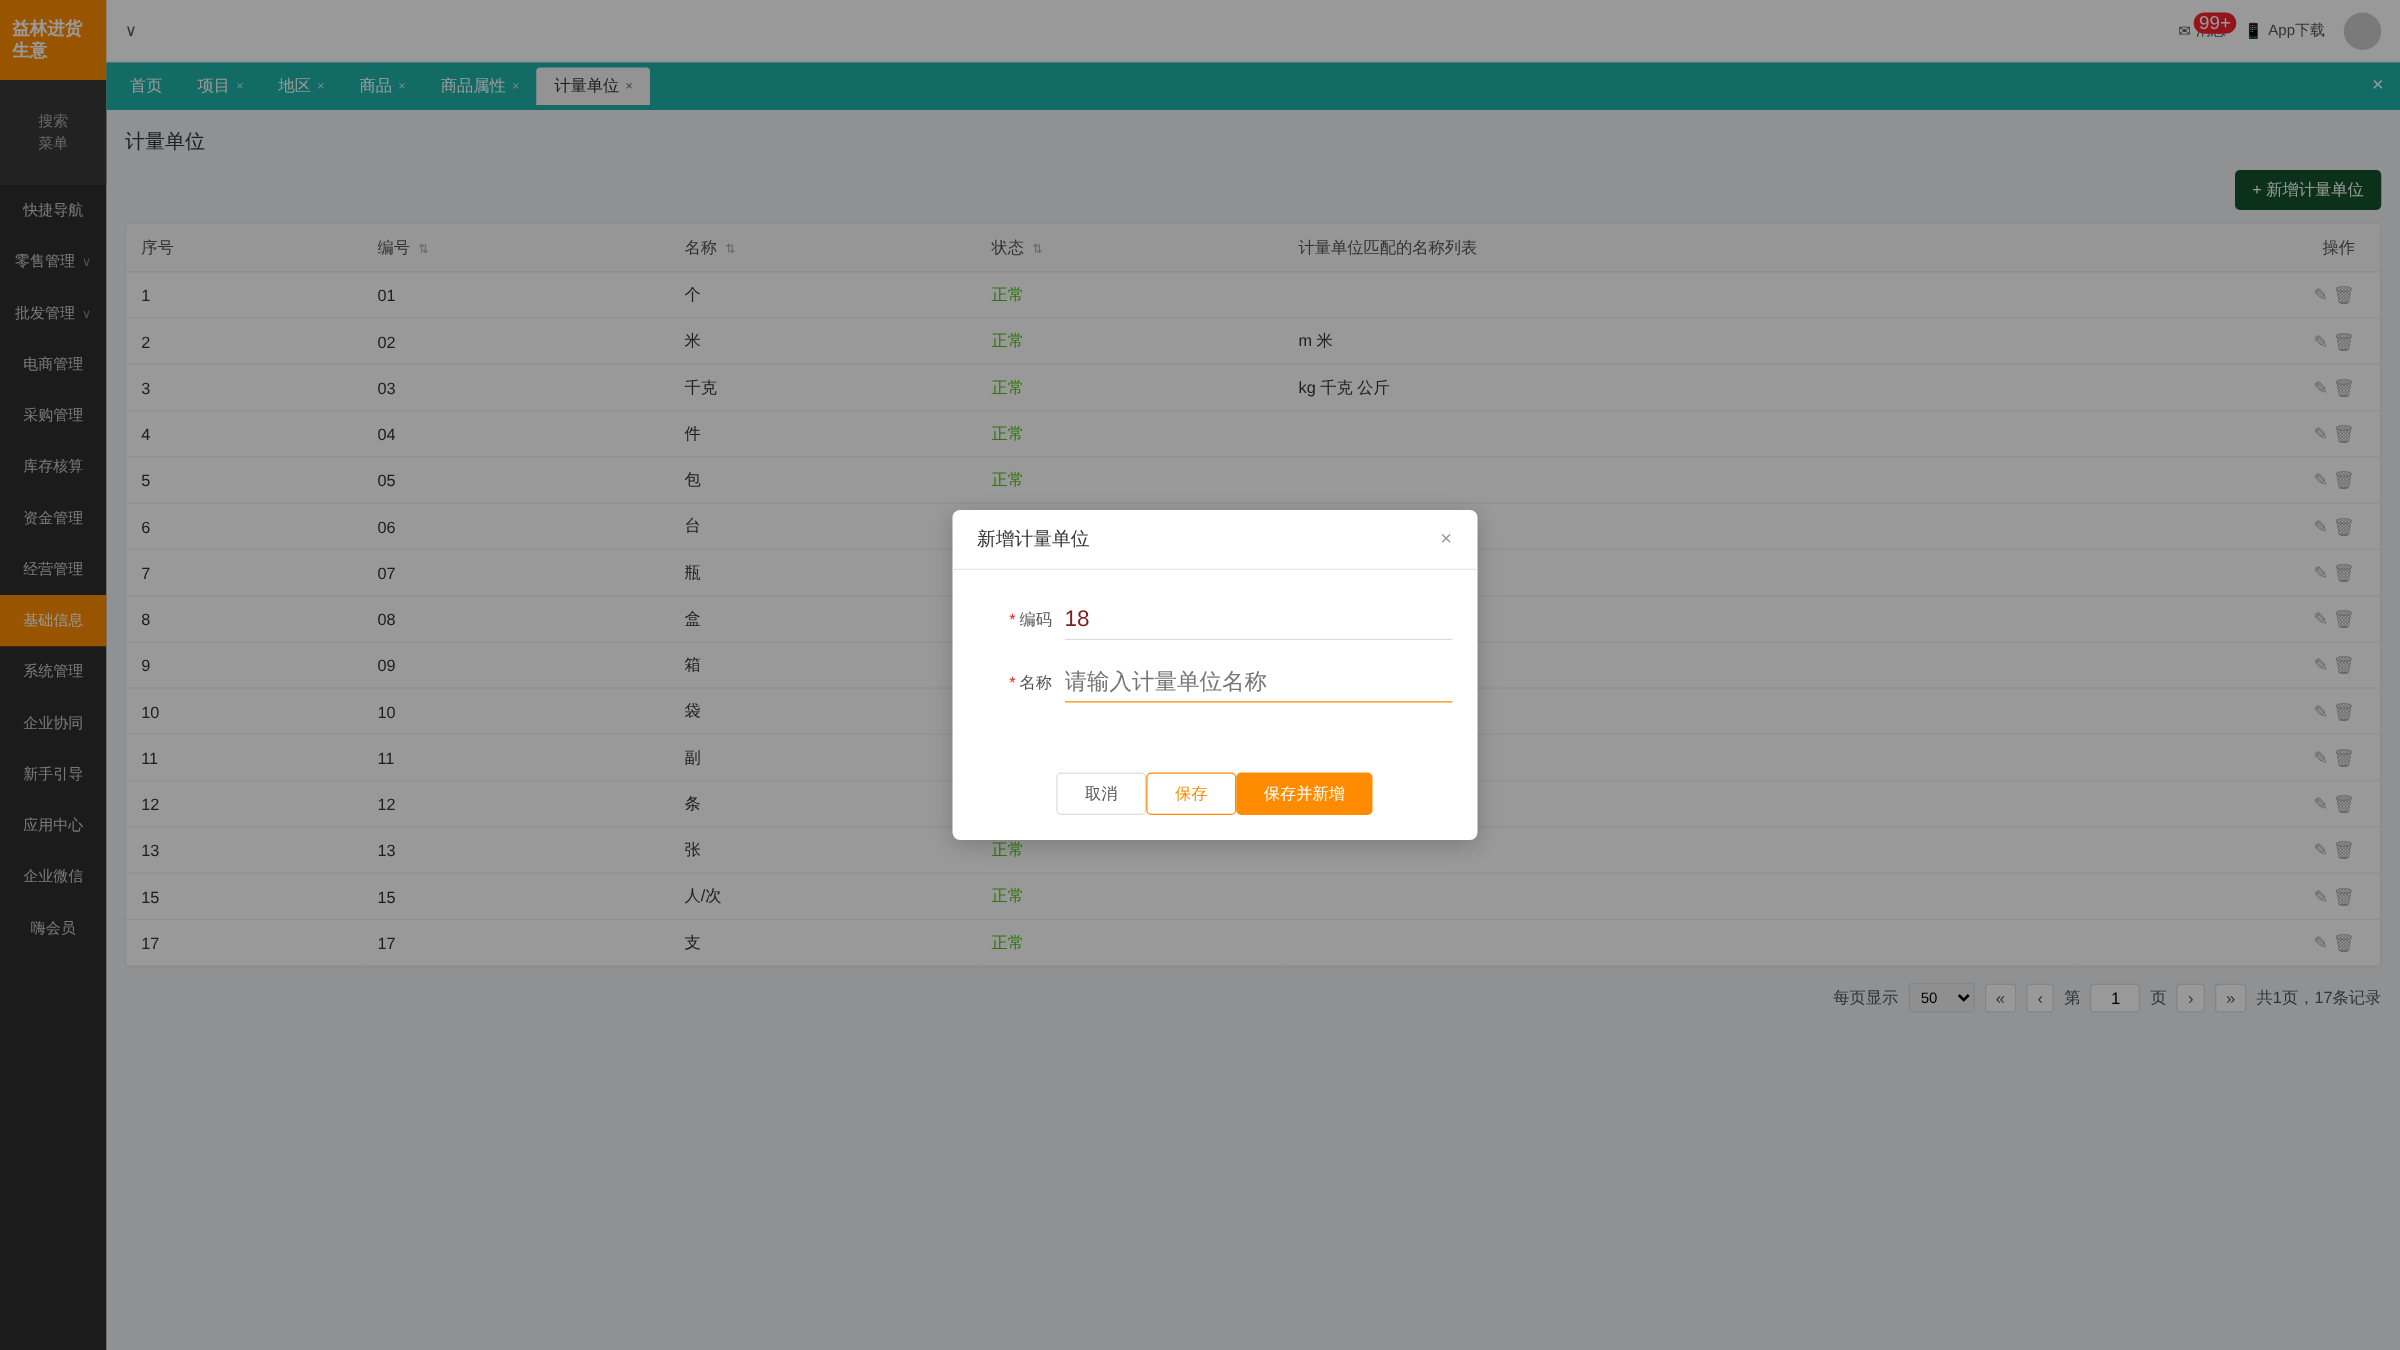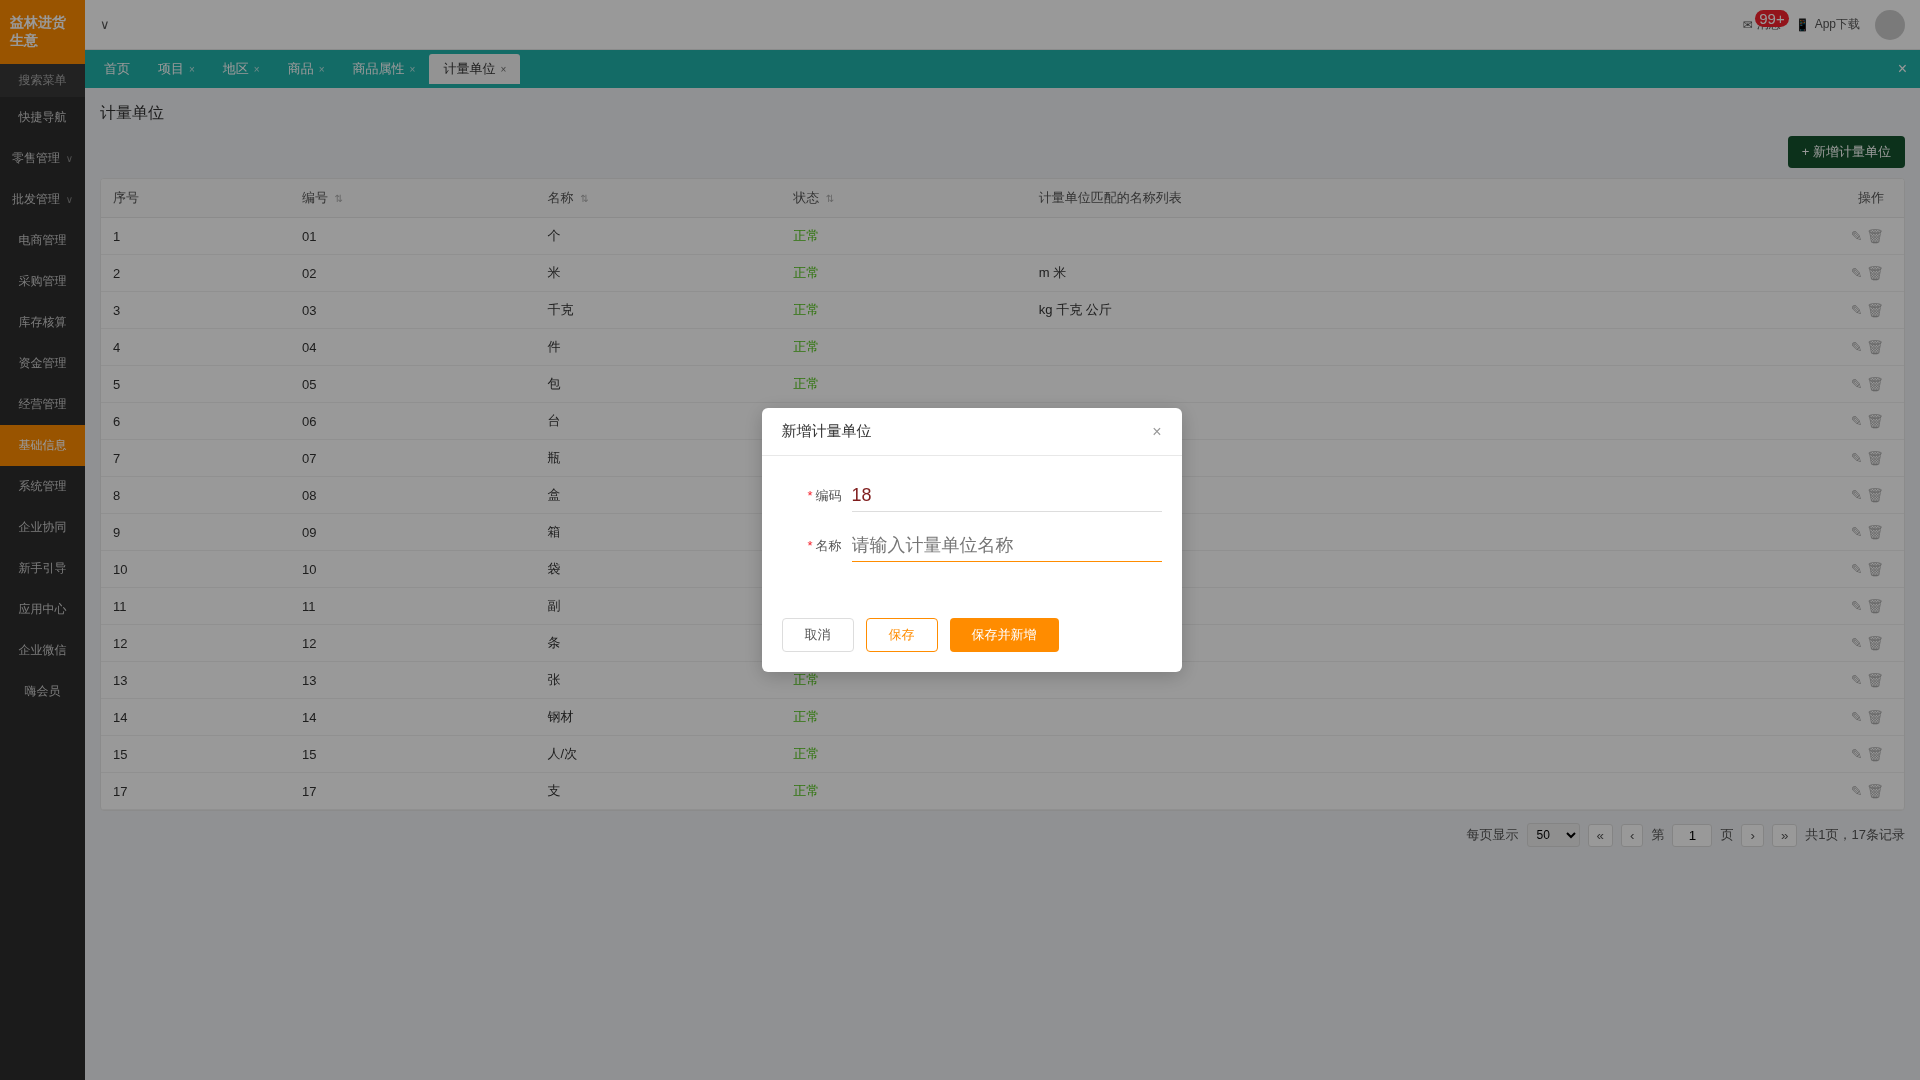--- a/index.html
+++ b/index.html
@@ -22,21 +22,21 @@
       justify-content: center;
       height: 64px;
     }
     .sidebar-logo-text {
       color: white;
       font-size: 14px;
       font-weight: bold;
     }
     .sidebar-search {
       background: #3a3a3a;
-      padding: 8px;
+      padding: 25px;
       color: #aaa;
       font-size: 12px;
       text-align: center;
       cursor: pointer;
     }
     .sidebar-nav-item {
       padding: 12px 8px;
       color: #ccc;
       font-size: 12px;
       text-align: center;
@@ -239,21 +239,21 @@
       border: none;
       border-bottom: 1px solid #ddd;
       padding: 5px 0;
       font-size: 18px;
       outline: none;
       color: #7f1d1d;
     }
     .form-input.active-border { border-bottom-color: #ff8c00; }
     .modal-footer {
       display: flex;
-      gap: 12px;
+      justify-content: center;
       padding: 14px 20px 20px;
     }
     .btn-cancel {
       border: 1px solid #ddd;
       background: white;
       padding: 7px 22px;
       border-radius: 4px;
       font-size: 13px;
       cursor: pointer;
       color: #555;
@@ -506,31 +506,20 @@
       <td></td>
       <td style="text-align:right;padding-right:20px;">
         <span class="action-edit">✎</span>
         <span class="action-delete">🗑</span>
       </td>
     </tr>
             <tr>
       <td>13</td>
       <td>13</td>
       <td>张</td>
-      <td class="status-normal">正常</td>
-      <td></td>
-      <td style="text-align:right;padding-right:20px;">
-        <span class="action-edit">✎</span>
-        <span class="action-delete">🗑</span>
-      </td>
-    </tr>
-            <tr>
-      <td>14</td>
-      <td>14</td>
-      <td>钢材</td>
       <td class="status-normal">正常</td>
       <td></td>
       <td style="text-align:right;padding-right:20px;">
         <span class="action-edit">✎</span>
         <span class="action-delete">🗑</span>
       </td>
     </tr>
             <tr>
       <td>15</td>
       <td>15</td>

